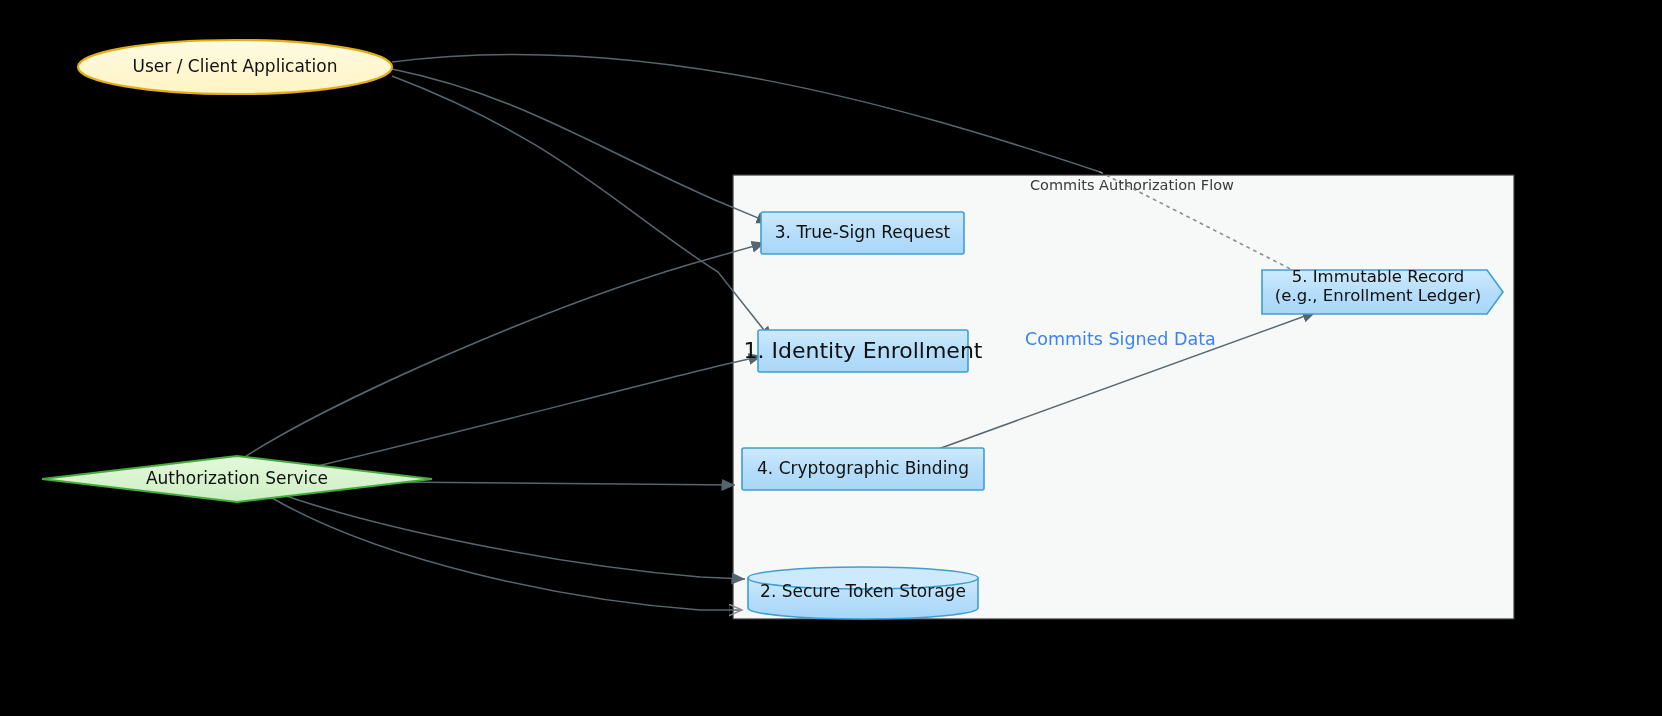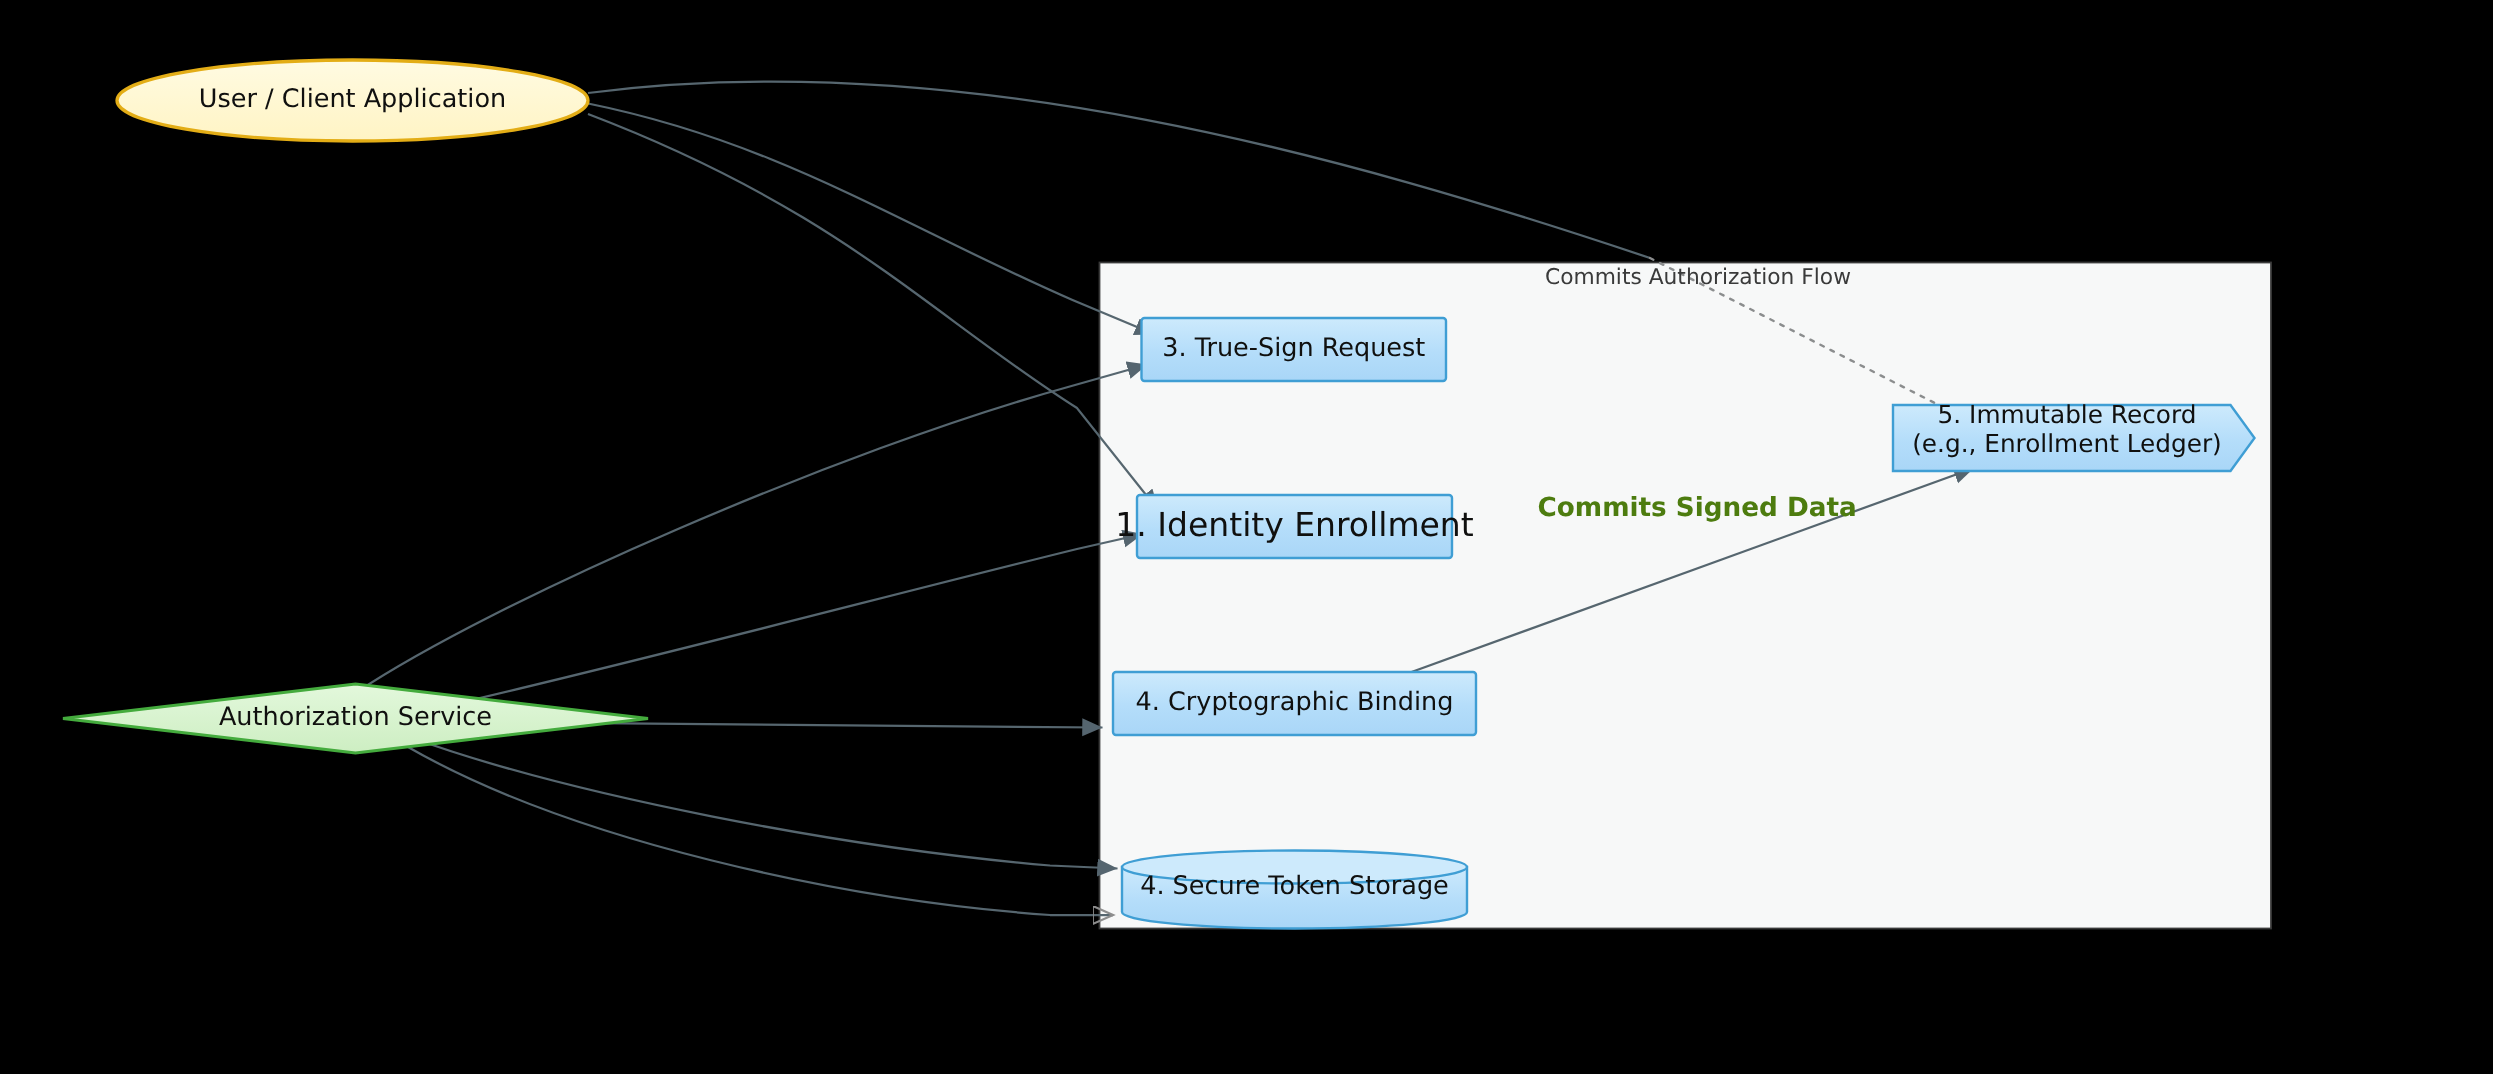--- a/index.html
+++ b/index.html
@@ -117,22 +117,22 @@
   <div class="node-label" style="left:80px; top:464px; width:314px; height:30px; font-size:17px;">Authorization Service</div>
 
   <div class="node-label" style="left:78px; top:52px; width:314px; height:30px; font-size:17px;">User / Client Application</div>
 
   <div class="node-label" style="left:761px; top:212px; width:203px; height:42px; font-size:17px;border-radius:13px;">3. True-Sign Request</div>
 
   <div class="node-label" style="left:758px; top:330px; width:210px; height:42px; font-size:22px;">1. Identity Enrollment</div>
 
   <div class="node-label" style="left:742px; top:448px; width:242px; height:42px; font-size:17px;">4. Cryptographic Binding</div>
 
-  <div class="node-label" style="left:748px; top:571px; width:230px; height:42px; font-size:17px;">4. Secure Token Storage</div>
+  <div class="node-label" style="left:748px; top:571px; width:230px; height:42px; font-size:17px;">2. Secure Token Storage</div>
 
   <div class="node-label" style="left:1262px; top:269px; width:232px; height:36px; font-size:16.5px; flex-direction:column;justify-content:center;">
     <span>5. Immutable Record</span>
     <span>(e.g., Enrollment Ledger)</span>
   </div>
 
-  <div class="free-label" style="left:1025px; top:329px; font-size:17.5px; color:#4d7c0f;font-weight:bold;">Commits Signed Data</div>
+  <div class="free-label" style="left:1025px; top:329px; font-size:17.5px; color:#3b82f6;">Commits Signed Data</div>
 
 </div>
 
 </body></html>

